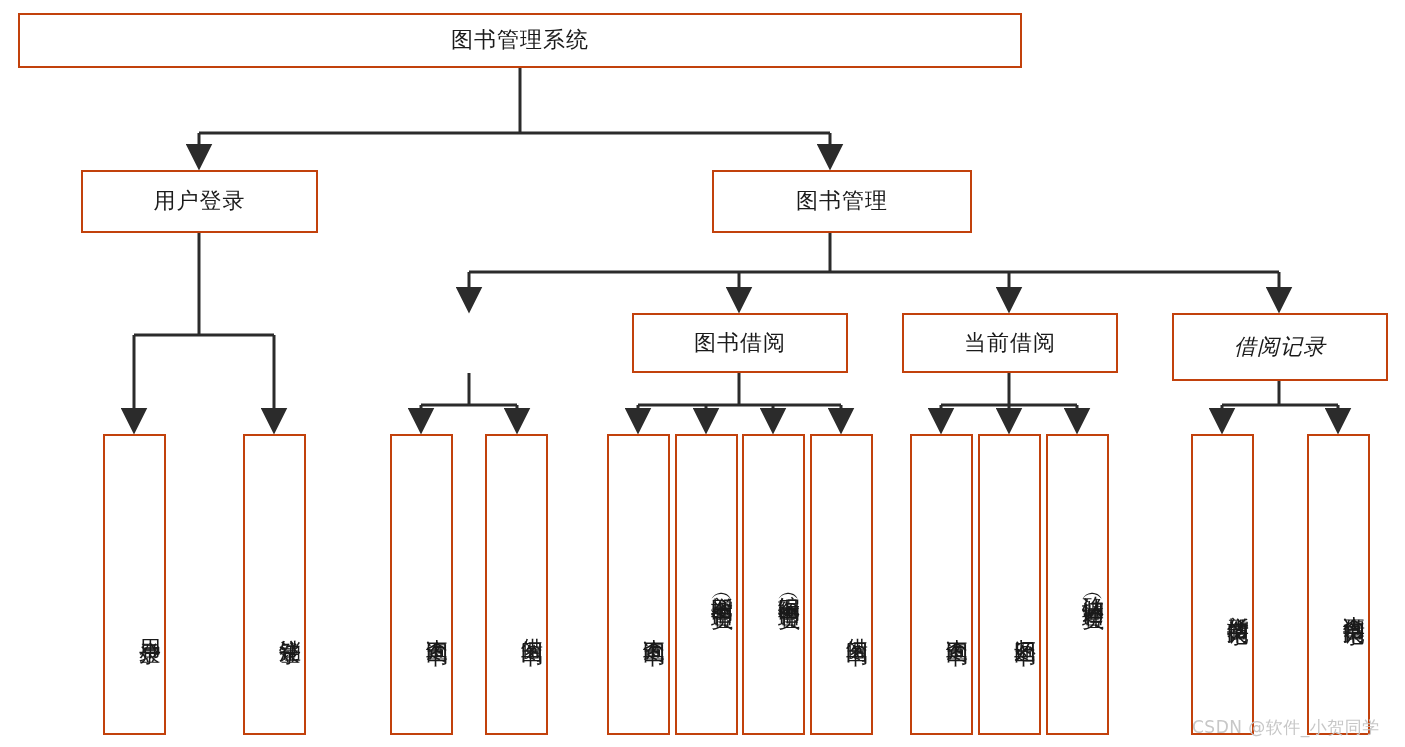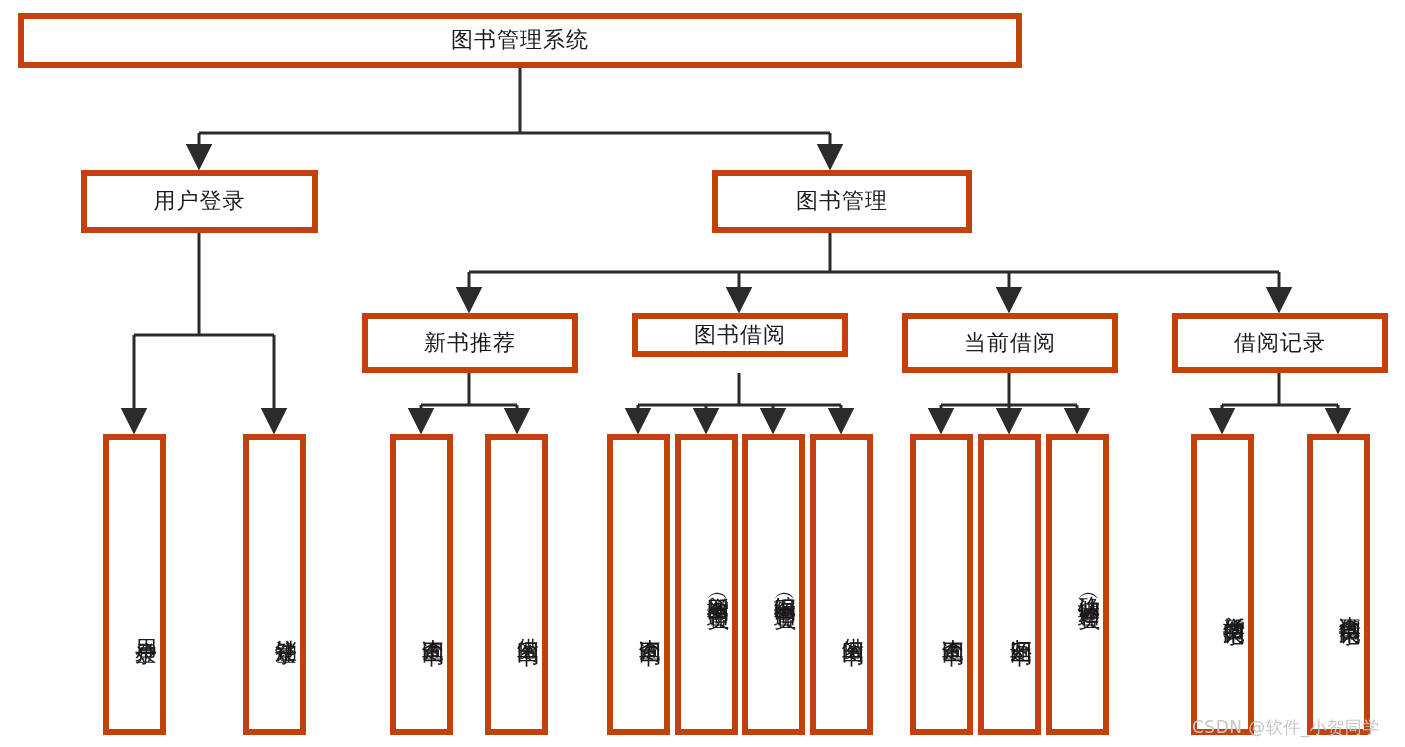--- a/index.html
+++ b/index.html
@@ -22,21 +22,21 @@
     position: absolute;
     left: 0;
     top: 0;
     width: 1405px;
     height: 747px;
   }
   .node {
     position: absolute;
     box-sizing: border-box;
     background: #ffffff;
-    border: 6px solid #c2410c;
+    border: 2px solid #c2410c;
     display: flex;
     align-items: center;
     justify-content: center;
     color: #1a1a1a;
     z-index: 2;
   }
   .node.horiz {
     font-size: 22px;
     letter-spacing: 1px;
     line-height: 1.2;
@@ -129,30 +129,27 @@
     <span class="label">图书管理系统</span>
   </div>
 
   <div class="node horiz" style="left:81px; top:170px; width:237px; height:63px;">
     <span class="label">用户登录</span>
   </div>
   <div class="node horiz" style="left:712px; top:170px; width:260px; height:63px;">
     <span class="label">图书管理</span>
   </div>
 
-  <div class="node horiz" style="left:362px; top:313px; width:216px; height:60px;">
-    <span class="label">新书推荐</span>
-  </div>
-  <div class="node horiz" style="left:632px; top:313px; width:216px; height:44px;">
+  <div class="node horiz" style="left:632px; top:313px; width:216px; height:60px;">
     <span class="label">图书借阅</span>
   </div>
   <div class="node horiz" style="left:902px; top:313px; width:216px; height:60px;font-family:Liberation Serif, serif;">
     <span class="label">当前借阅</span>
   </div>
-  <div class="node horiz" style="left:1172px; top:313px; width:216px; height:60px;">
+  <div class="node horiz" style="left:1172px; top:313px; width:216px; height:68px;font-style:italic;">
     <span class="label">借阅记录</span>
   </div>
 
   <div class="node vert" style="left:103px; top:434px; width:63px; height:301px; padding-top:84px;">
     <span class="label">用户登录</span>
   </div>
   <div class="node vert" style="left:243px; top:434px; width:63px; height:301px; padding-top:84px;">
     <span class="label">注销登录</span>
   </div>
 

